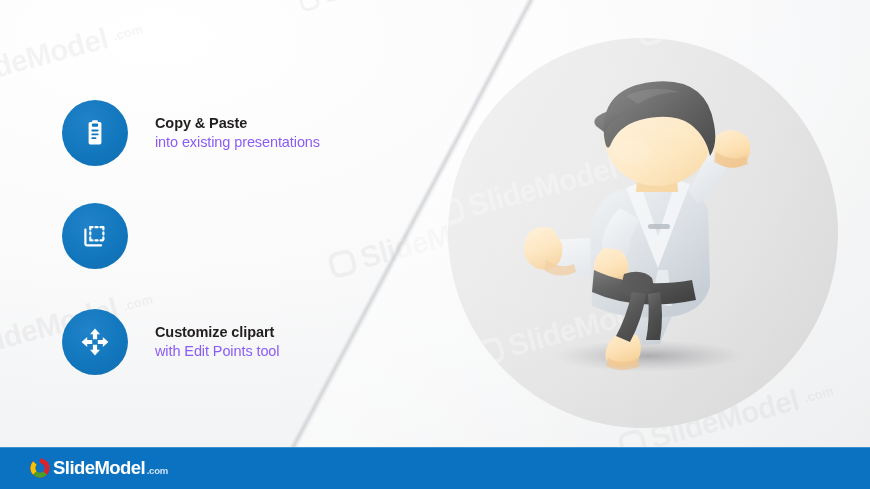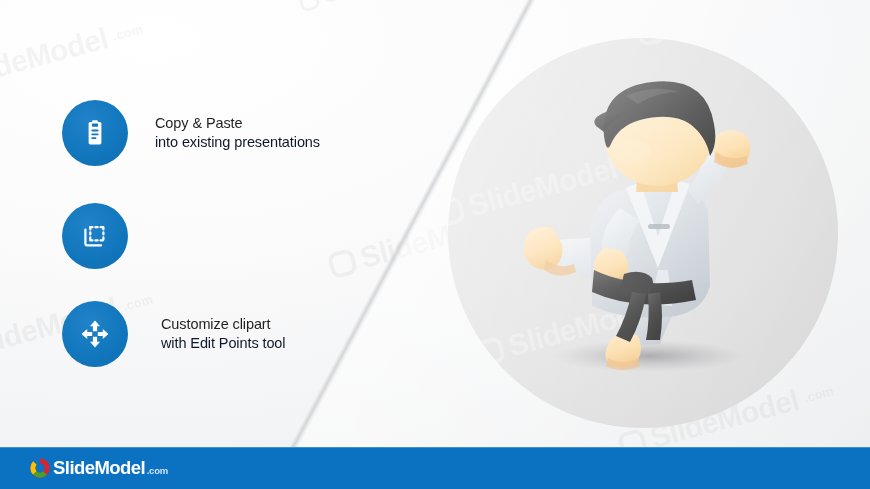--- a/index.html
+++ b/index.html
@@ -74,38 +74,38 @@
   .circle-wm { position: absolute; inset: 0; border-radius: 50%; overflow: hidden; }
   .circle-wm .wm .wm-text,
   .circle-wm .wm .wm-tld { color: rgba(255,255,255,0.30); }
   .circle-wm .wm .wm-mark { border-color: rgba(255,255,255,0.30); }
 
   
   .bullets { position: absolute; left: 62px; top: 100px; width: 360px; }
   .bullet { position: absolute; display: flex; align-items: center; }
   .bullet.b1 { top: 0px; }
   .bullet.b2 { top: 103px; }
-  .bullet.b3 { top: 201px; gap: 6px; }
+  .bullet.b3 { top: 209px; }
 
   .badge {
     position: relative;
     width: 66px; height: 66px;
     border-radius: 50%;
     background: radial-gradient(circle at 40% 32%, #2183c9 0%, #1277bd 55%, #0f6cb0 100%);
     flex: 0 0 auto;
     display: flex; align-items: center; justify-content: center;
   }
   .badge svg { display: block; }
   .btext { margin-left: 27px; }
   .btitle {
-    font-size: 14.5px; font-weight: 400; color: #221f1f;
+    font-size: 14.5px; font-weight: 700; color: #221f1f;
     line-height: 1.34; letter-spacing: -0.1px;
   }
   .bsub {
-    font-size: 14.5px; font-weight: 400; color: #0f172a;
+    font-size: 14.5px; font-weight: 400; color: #8b5cf6;
     line-height: 1.34; letter-spacing: -0.1px;
   }
 
   
   .karate { position: absolute; left: 500px; top: 78px; width: 300px; height: 310px; }
   .karate svg { display: block; width: 300px; height: 310px; }
 
   
   .footer {
     position: absolute; left: 0; right: 0; bottom: 0;

